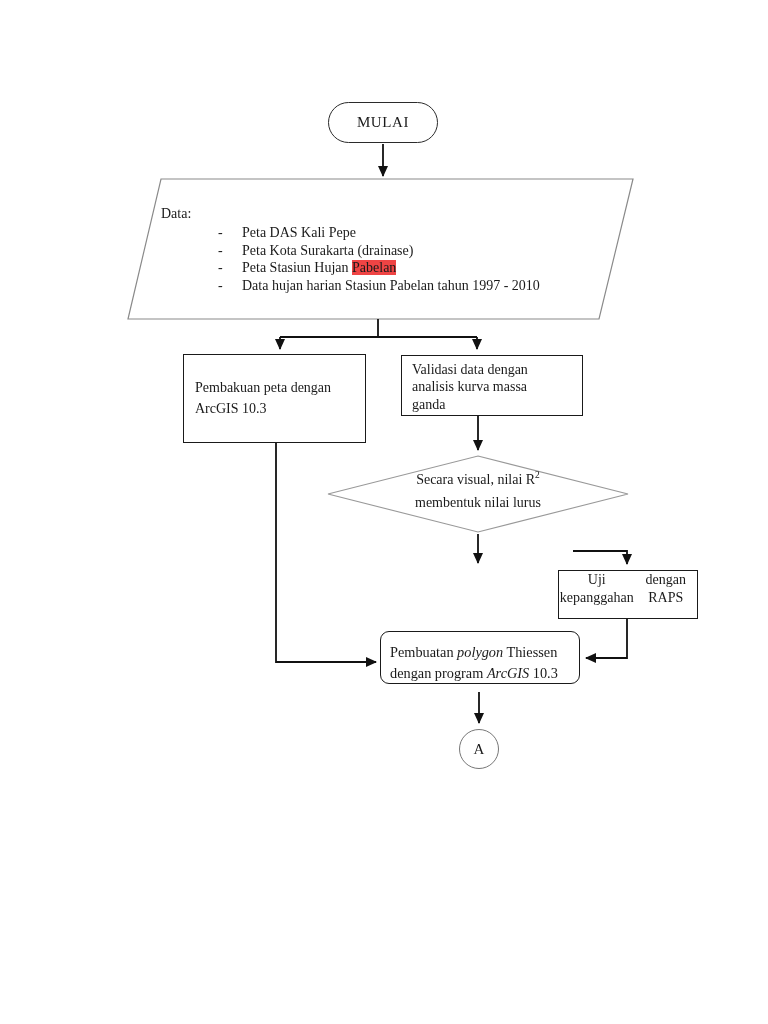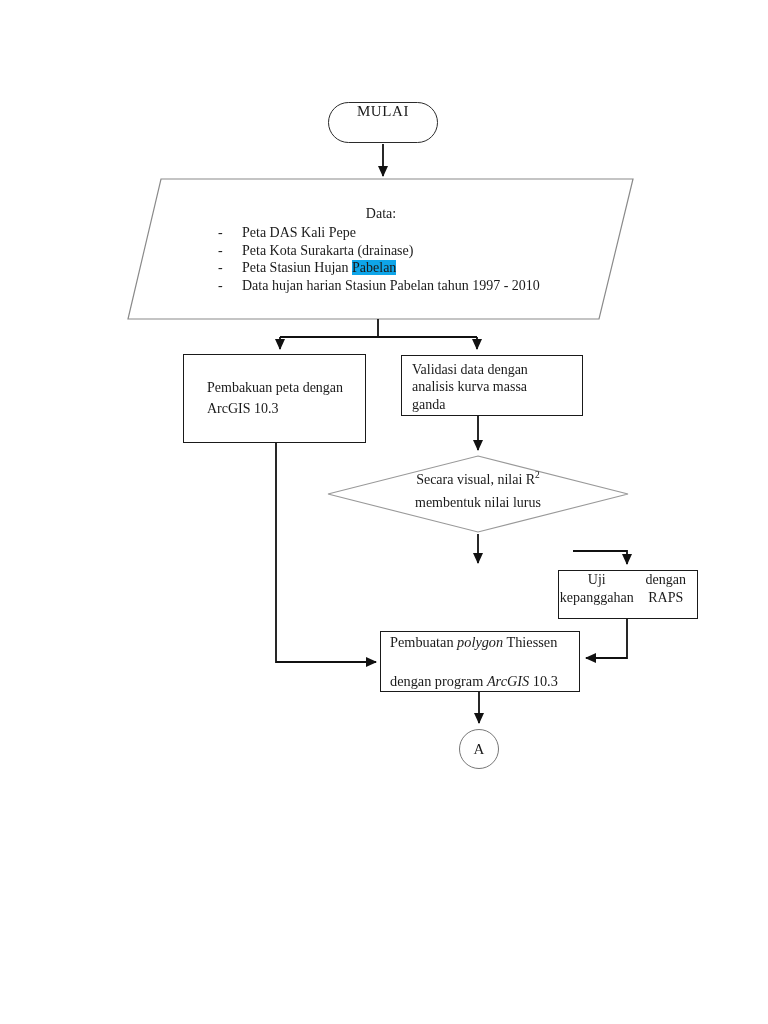--- a/index.html
+++ b/index.html
@@ -17,55 +17,55 @@
     position: absolute;
     left: 0; top: 0;
     width: 768px; height: 1024px;
     pointer-events: none;
   }
   .node { position: absolute; background: #ffffff; }
 
   .start-node {
     left: 328px; top: 102px; width: 110px; height: 41px;
     border: 1.6px solid #2b2b2b; border-radius: 21px;
-    display: flex; align-items: flex-start; justify-content: center;
+    display: flex; align-items: center; justify-content: center;
     font-size: 15px; letter-spacing: .6px;
   }
 
   .data-title {
     position: absolute; left: 161px; top: 206px; width: 440px;
-    text-align: center; font-size: 14px;
+    text-align: left; font-size: 14px;
   }
   .data-items {
     position: absolute; left: 218px; top: 224px; width: 400px;
     font-size: 14px;
   }
   .data-row { display: flex; line-height: 17.6px; }
   .data-bullet { width: 24px; flex: 0 0 24px; }
-  .hl { background: #0ea5e9; }
+  .hl { background: #ef4444; }
 
   .rect-box { border: 1.7px solid #1a1a1a; font-size: 14px; }
   .box-map {
     left: 183px; top: 354px; width: 183px; height: 89px;
     display: flex; flex-direction: column; justify-content: center;
-    padding-left: 23px; line-height: 20.5px;
+    padding-left: 11px; line-height: 20.5px;
   }
   .box-validation {
     left: 401px; top: 355px; width: 182px; height: 61px;
     padding: 5px 4px 0 10px; line-height: 17.4px;
   }
   .box-raps {
     left: 558px; top: 570px; width: 140px; height: 49px;
     display: flex; flex-direction: row; justify-content: center;
     text-align: center; line-height: 17.6px;
   }
   .box-thiessen {
-    left: 380px; top: 631px; width: 200px; height: 61px;
-    display: flex; flex-direction: column; justify-content: space-between;
-    padding-left: 9px; line-height: 20.5px; font-size: 14.3px;
+    left: 380px; top: 631px; width: 200px; height: 53px;
+    display: flex; flex-direction: column; justify-content: flex-end;
+    padding-left: 9px; line-height: 20.5px; font-size: 14.3px; border-radius: 9px;
   }
 
   .decision-text {
     position: absolute; left: 328px; top: 469px; width: 300px;
     text-align: center; font-size: 14px; line-height: 22.5px;
     background: transparent;
   }
   .decision-text sup { font-size: 9.5px; vertical-align: super; line-height: 0; }
 
   .connector-circle {

